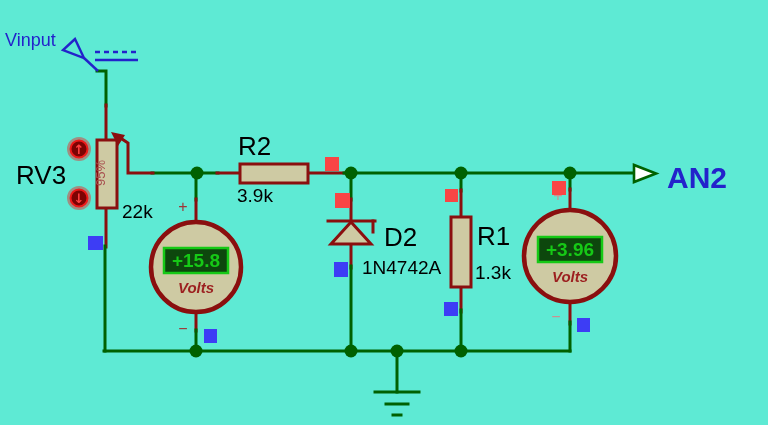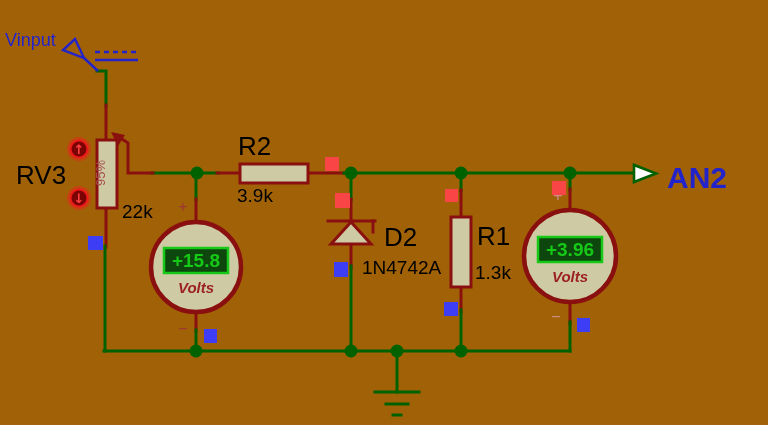--- a/index.html
+++ b/index.html
@@ -1,16 +1,16 @@
 <!DOCTYPE html>
 <html style="--wire_green: #006100; --pin_maroon: #8a0f0f; --body_fill: #cecaa3; --display_bg: #0d470d; --display_green: #16c916; --net_blue: #2323cb; --probe_red: #f94545; --probe_blue: #3d3df5; --label_black: #000000; --volts_red: #9c1f1f;"><head>
 <meta charset="utf-8">
 <style>
   html,body{margin:0;padding:0;background:#ffffff;}
-  .page{position:relative;width:768px;height:425px;background:#a16207;overflow:hidden;
+  .page{position:relative;width:768px;height:425px;background:#5eead4;overflow:hidden;
         font-family:"Liberation Sans",sans-serif;}
   svg{display:block;}
   
   .w-g{stroke:var(--wire_green,#006100);stroke-width:3;fill:none;stroke-linecap:square;}
   .w-r{stroke:var(--pin_maroon,#8a0f0f);stroke-width:3;fill:none;stroke-linecap:square;}
   .dot{fill:var(--wire_green,#006100);stroke:none;}
   
   .body{fill:var(--body_fill,#cecaa3);stroke:var(--pin_maroon,#8a0f0f);stroke-width:3;}
   .meter{fill:var(--body_fill,#cecaa3);stroke:var(--pin_maroon,#8a0f0f);stroke-width:4.5;}
   .disp{fill:var(--display_bg,#0d470d);stroke:var(--display_green,#16c916);stroke-width:2.5;}

